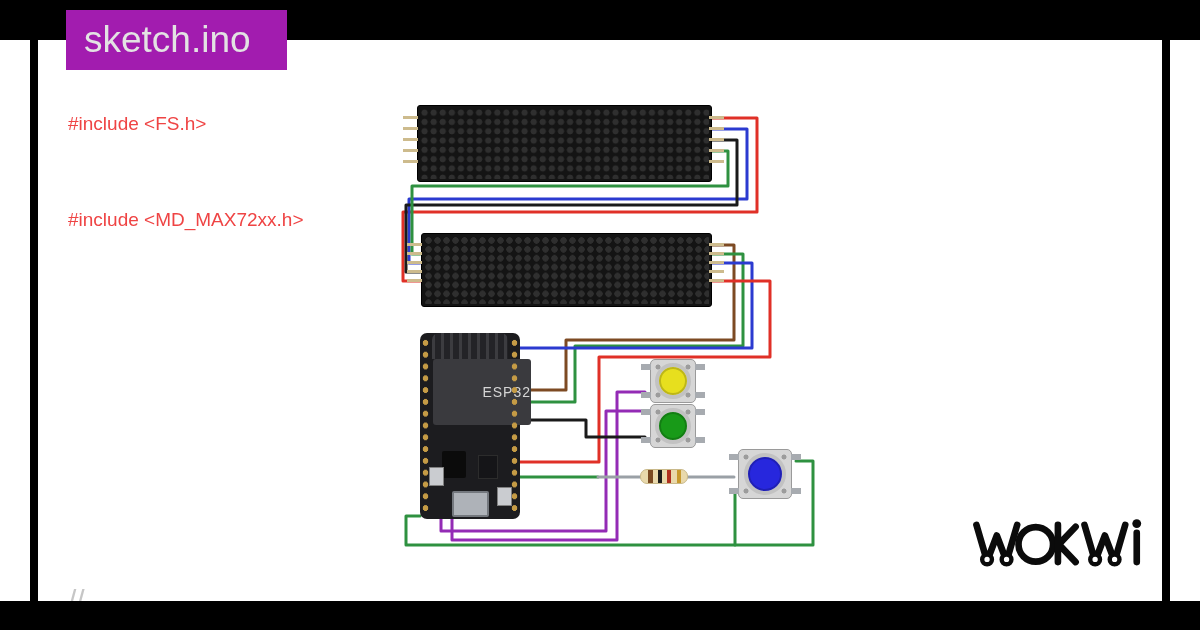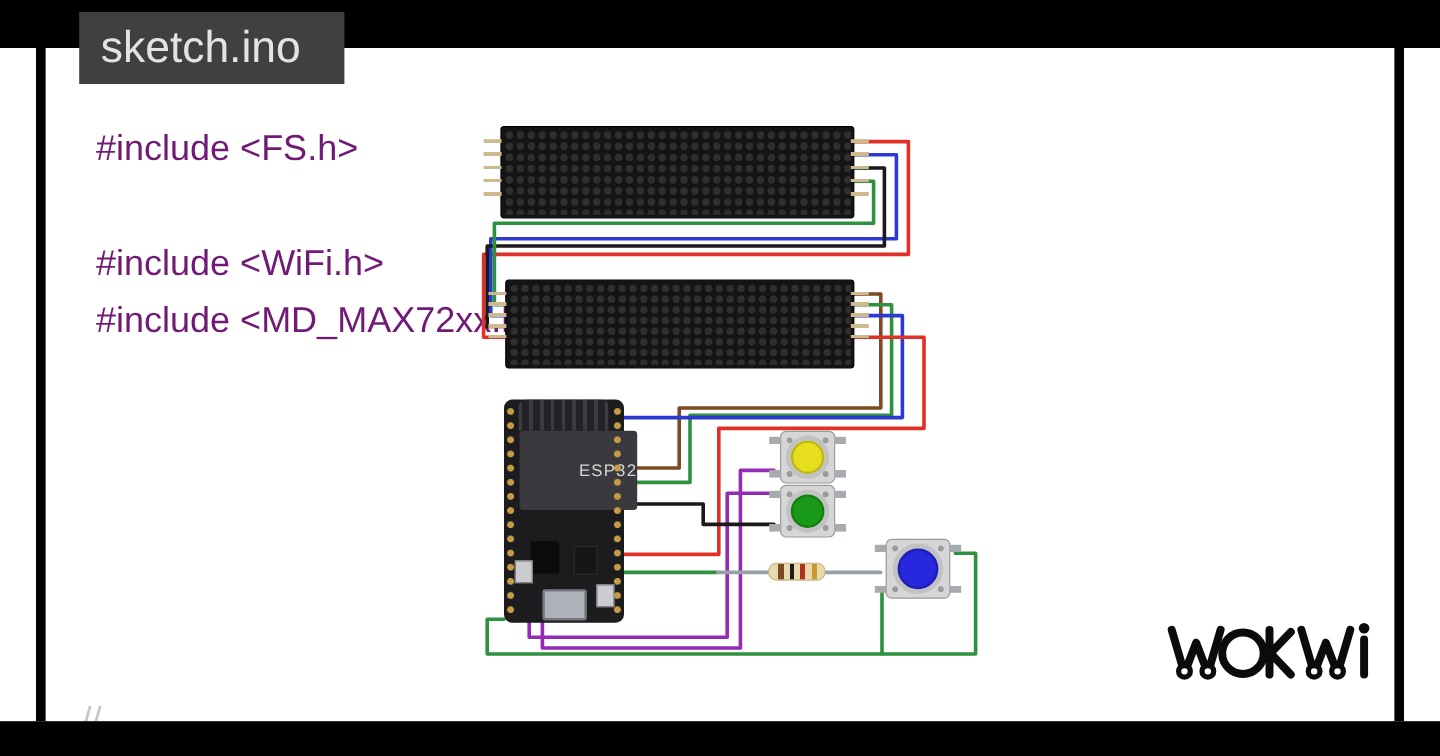--- a/index.html
+++ b/index.html
@@ -11,21 +11,21 @@
   
   .bar-top{position:absolute;left:0;top:0;width:1200px;height:40px;background:#000;z-index:40;}
   .bar-bottom{position:absolute;left:0;top:601px;width:1200px;height:29px;background:#000;z-index:40;}
   .rule-left{position:absolute;left:30px;top:40px;width:8px;height:561px;background:#000;z-index:40;}
   .rule-right{position:absolute;left:1162px;top:40px;width:8px;height:561px;background:#000;z-index:40;}
   .tab{
     position:absolute;left:66px;top:10px;width:221px;height:60px;background:#4e4e4e;z-index:50;
     color:#e3e3e3;font-size:37px;line-height:60px;padding-left:18px;box-sizing:border-box;white-space:nowrap;
   }
   
-  .code{position:absolute;left:68px;top:100px;z-index:1;color:#701a75;font-size:30px;line-height:48px;margin-left:12px;}
+  .code{position:absolute;left:68px;top:100px;z-index:1;color:#ef4444;font-size:19px;line-height:48px;}
   .code .line{height:48px;white-space:pre;}
   .partial{
     position:absolute;left:68px;top:584px;height:17px;overflow:hidden;z-index:1;
     color:#c6c6c6;font-size:30px;white-space:pre;
   }
   
   .wires{position:absolute;left:0;top:0;width:1200px;height:630px;z-index:2;}
   
   .matrix{position:absolute;background:#141414;border:1px solid #000;border-radius:3px;z-index:3;}
   .matrix .dots{position:absolute;inset:2px;background-image:radial-gradient(circle,#2f2f2f 3px,transparent 3.4px);}
@@ -93,28 +93,27 @@
   .logo{position:absolute;left:972px;top:516px;width:186px;height:55px;z-index:5;}
 </style>
 </head>
 <body>
 
 <div class="bar-top"></div>
 <div class="bar-bottom"></div>
 <div class="rule-left"></div>
 <div class="rule-right"></div>
 
-<div class="tab" style="background: #404040;">
+<div class="tab" style="background: #a21caf;">
   <span>sketch.ino</span>
 </div>
 
 <div class="code">
     <div class="line">#include &lt;FS.h&gt;</div>
     <div class="line"></div>
-    <div class="line">#include &lt;WiFi.h&gt;</div>
     <div class="line">#include &lt;MD_MAX72xx.h&gt;</div>
   </div>
 <div class="partial">//</div>
 
 <svg class="wires" xmlns="http://www.w3.org/2000/svg" viewBox="0 0 1200 630">
     <polyline points="710,118 757,118 757,212 403,212 403,281 420,281" fill="none" stroke="#e03027" stroke-width="3" stroke-linejoin="round" stroke-linecap="round"></polyline>
     <polyline points="710,129 747,129 747,199 409,199 409,263 420,263" fill="none" stroke="#2b3ad0" stroke-width="3" stroke-linejoin="round" stroke-linecap="round"></polyline>
     <polyline points="710,140 737,140 737,205 406,205 406,272 420,272" fill="none" stroke="#1a1a1a" stroke-width="3" stroke-linejoin="round" stroke-linecap="round"></polyline>
     <polyline points="710,151 728,151 728,186 412,186 412,254 420,254" fill="none" stroke="#2e9140" stroke-width="3" stroke-linejoin="round" stroke-linecap="round"></polyline>
     <polyline points="710,245 734,245 734,340 566,340 566,390 516,390" fill="none" stroke="#7d4a23" stroke-width="3" stroke-linejoin="round" stroke-linecap="round"></polyline>

